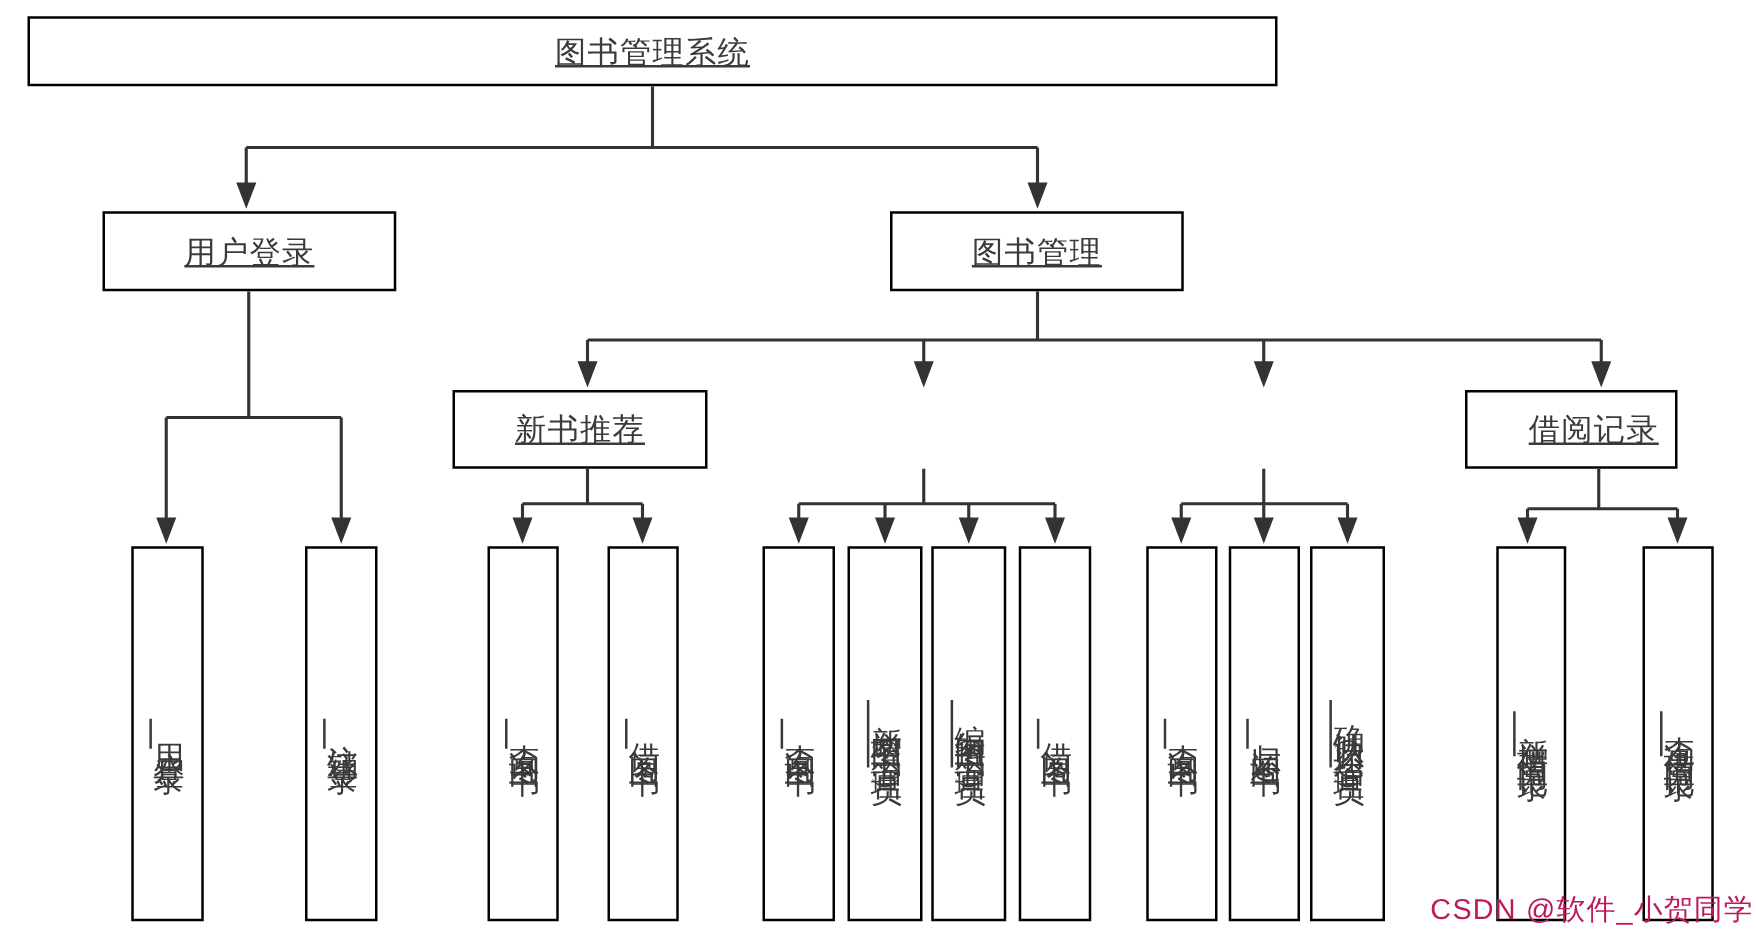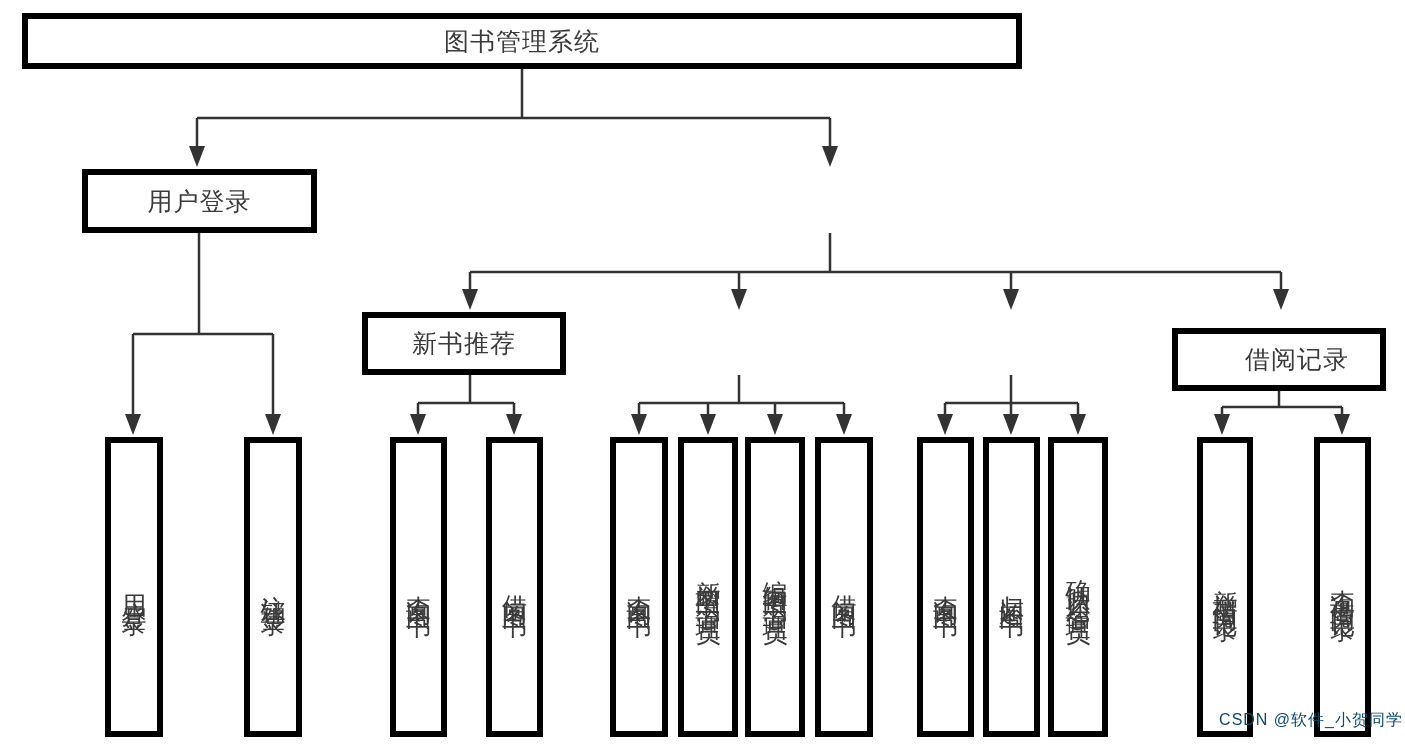--- a/index.html
+++ b/index.html
@@ -17,49 +17,50 @@
   }
   .connector-layer {
     position: absolute;
     left: 0;
     top: 0;
     pointer-events: none;
   }
   .node {
     position: absolute;
     box-sizing: border-box;
-    border: 6px solid #000000;
+    border: 2px solid #000000;
     background: #ffffff;
     color: #3a3a3a;
     display: flex;
     align-items: center;
     justify-content: center;
     text-align: right;
+    text-decoration: underline;
   }
   .hbox {
     font-size: 25px;
     letter-spacing: 1px;
     white-space: nowrap;
   }
   .vbox {
     top: 437px;
     height: 300px;
     font-size: 25px;
     writing-mode: vertical-rl;
     text-orientation: mixed;
     letter-spacing: 6px;
     line-height: 1;
   }
   .watermark {
     position: absolute;
     right: 2px;
-    bottom: 16px;
-    font-size: 16px;
+    bottom: 4px;
+    font-size: 23px;
     letter-spacing: 1px;
-    color: #0c4a6e;
+    color: #be185d;
     white-space: nowrap;
   }
   svg path {
     fill: none;
     stroke: #333333;
     stroke-width: 2.5;
   }
   svg polygon {
     fill: #333333;
     stroke: none;
@@ -116,23 +117,24 @@
     <g>
       <path d="M1279 375 V407 M1222 407 H1342 M1222 407 V418 M1342 407 V418"></path>
       <polygon points="1214,414 1230,414 1222,435"></polygon>
       <polygon points="1334,414 1350,414 1342,435"></polygon>
     </g>
   </svg>
 
   <div class="node hbox" style="left:22px; top:13px; width:1000px; height:56px;">图书管理系统</div>
 
   <div class="node hbox" style="left:82px; top:169px; width:235px; height:64px;">用户登录</div>
+  <div class="node hbox" style="left:712px; top:169px; width:235px; height:64px;">图书管理</div>
 
   <div class="node hbox" style="left:362px; top:312px; width:204px; height:63px;">新书推荐</div>
-  <div class="node hbox" style="left:1172px; top:328px; width:214px; height:63px;padding-left:36px;">借阅记录</div>
+  <div class="node hbox" style="left:1172px; top:312px; width:170px; height:63px;padding-left:36px;">借阅记录</div>
 
   <div class="node vbox" style="left:105px; width:58px;">用户登录</div>
   <div class="node vbox" style="left:244px; width:58px;">注销登录</div>
 
   <div class="node vbox" style="left:390px; width:57px;">查询图书</div>
   <div class="node vbox" style="left:486px; width:57px;">借阅图书</div>
 
   <div class="node vbox" style="left:610px; width:58px;">查询图书</div>
   <div class="node vbox" style="left:678px; width:60px;">新增图书（管理员）</div>
   <div class="node vbox" style="left:745px; width:60px;">编辑图书（管理员）</div>

